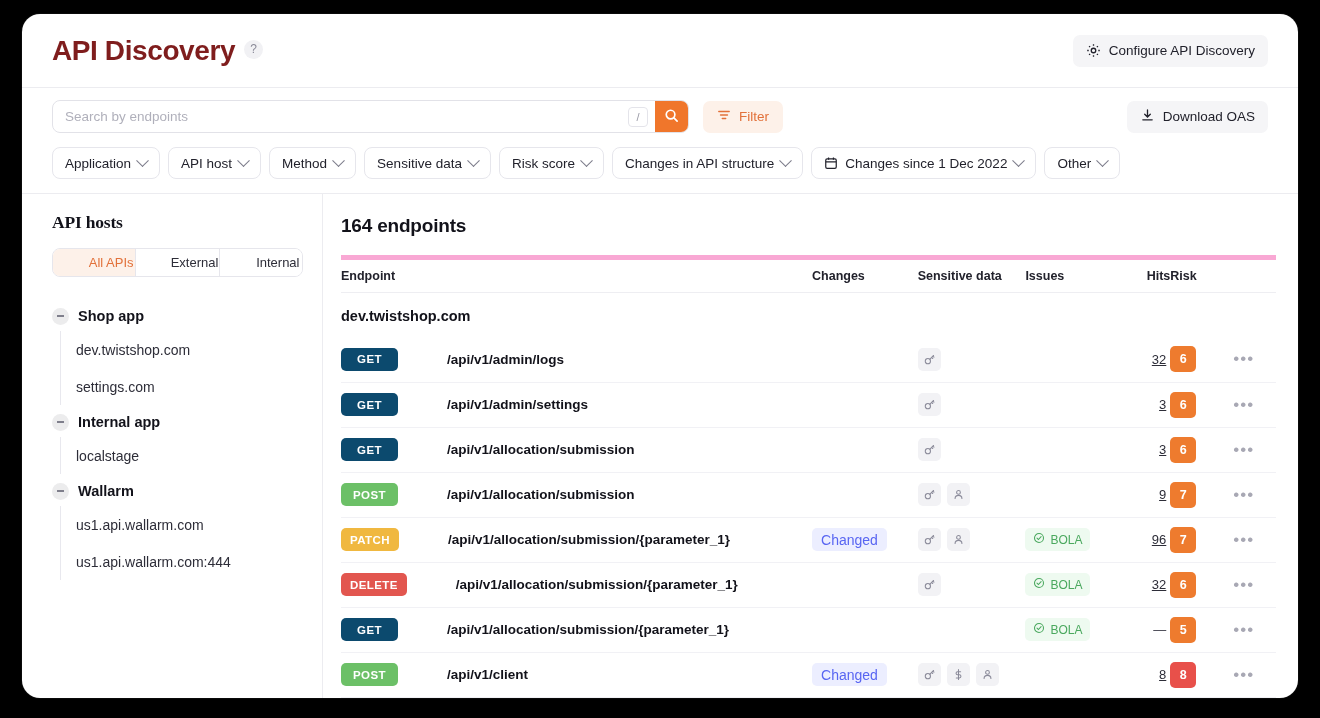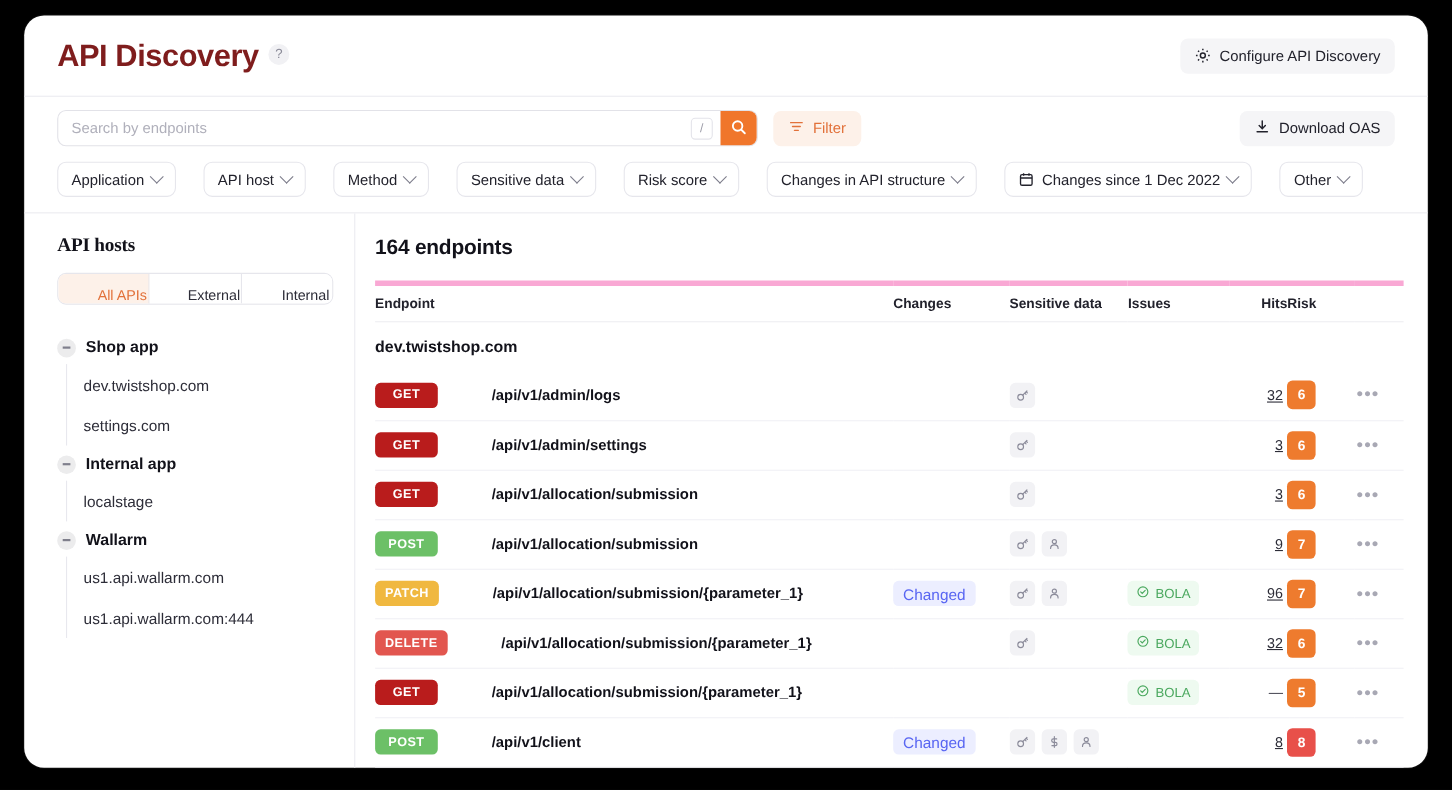--- a/index.html
+++ b/index.html
@@ -96,21 +96,21 @@
     display: inline-flex; align-items: center; gap: 8px;
     height: 32px; padding: 0 14px;
     background: #fdf1e9; border: none; border-radius: 7px;
     font-family: inherit; font-size: 13.5px; color: #e2713a;
     cursor: pointer;
   }
   .download-btn { margin-left: auto; }
 
   
   .chips {
-    display: flex; gap: 25px;
+    display: flex; gap: 8px;
     padding: 2px 30px 14px 30px;
     border-bottom: 1px solid #ececf0;
   }
   .chip {
     display: inline-flex; align-items: center; gap: 7px;
     height: 32px; padding: 0 12px;
     background: #fff; border: 1px solid #e6e6ec; border-radius: 8px;
     font-family: inherit; font-size: 13.5px; color: #22222c;
     cursor: pointer; white-space: nowrap;
   }
@@ -137,21 +137,21 @@
     font-size: 17.5px; font-weight: 700; color: #12121a;
     margin-bottom: 15px; letter-spacing: -0.2px; font-family: Liberation Serif, serif;
   }
   .tabs {
     display: flex;
     border: 1px solid #e6e6ec; border-radius: 8px;
     overflow: hidden; width: 251px; height: 29px;
     margin-bottom: 24px;
   }
   .tab {
-    flex: 1; display: flex; align-items: flex-end; justify-content: center;
+    flex: 1; display: flex; align-items: center; justify-content: center;
     font-size: 13px; color: #2d2d38; cursor: pointer;
     background: #fff; border-right: 1px solid #e6e6ec; padding-left: 34px;
   }
   .tab:last-child { border-right: none; }
   .tab.active { background: #fdf1e9; color: #e2713a; }
 
   .tree-group { margin-bottom: 2px; }
   .tree-head {
     display: flex; align-items: center; gap: 9px;
     height: 30px; cursor: pointer;
@@ -222,21 +222,21 @@
     vertical-align: middle;
   }
   .ep-cell { display: flex; align-items: center; gap: 12px; }
   .method {
     display: inline-flex; align-items: center; justify-content: center;
     min-width: 57px; height: 23px; padding: 0 9px;
     border-radius: 5px;
     font-size: 11.5px; font-weight: 700; color: #fff;
     letter-spacing: 0.4px;
   }
-  .m-GET    { background: #b91c1c; }
+  .m-GET    { background: #0c4a6e; }
   .m-POST   { background: #6cc067; }
   .m-PATCH  { background: #f0b840; }
   .m-DELETE { background: #e2564f; }
   .ep-path {
     font-size: 13.5px; font-weight: 700; color: #12121a; margin-left: 37px;
   }
   .badge-changed {
     display: inline-flex; align-items: center;
     height: 23px; padding: 0 9px; border-radius: 5px;
     background: #eceeff; color: #5865f2; font-size: 14px;

